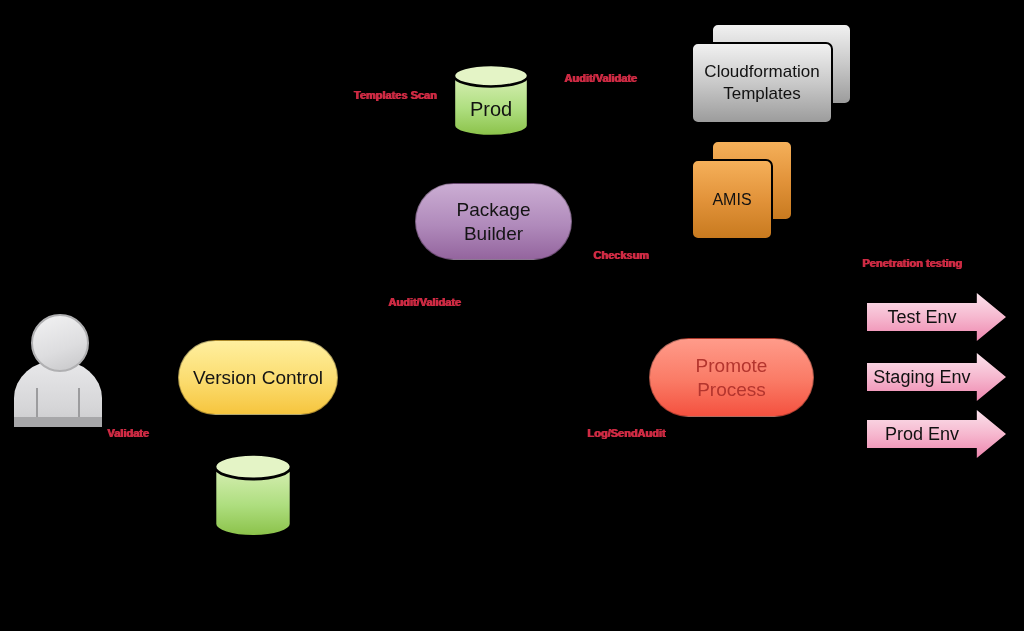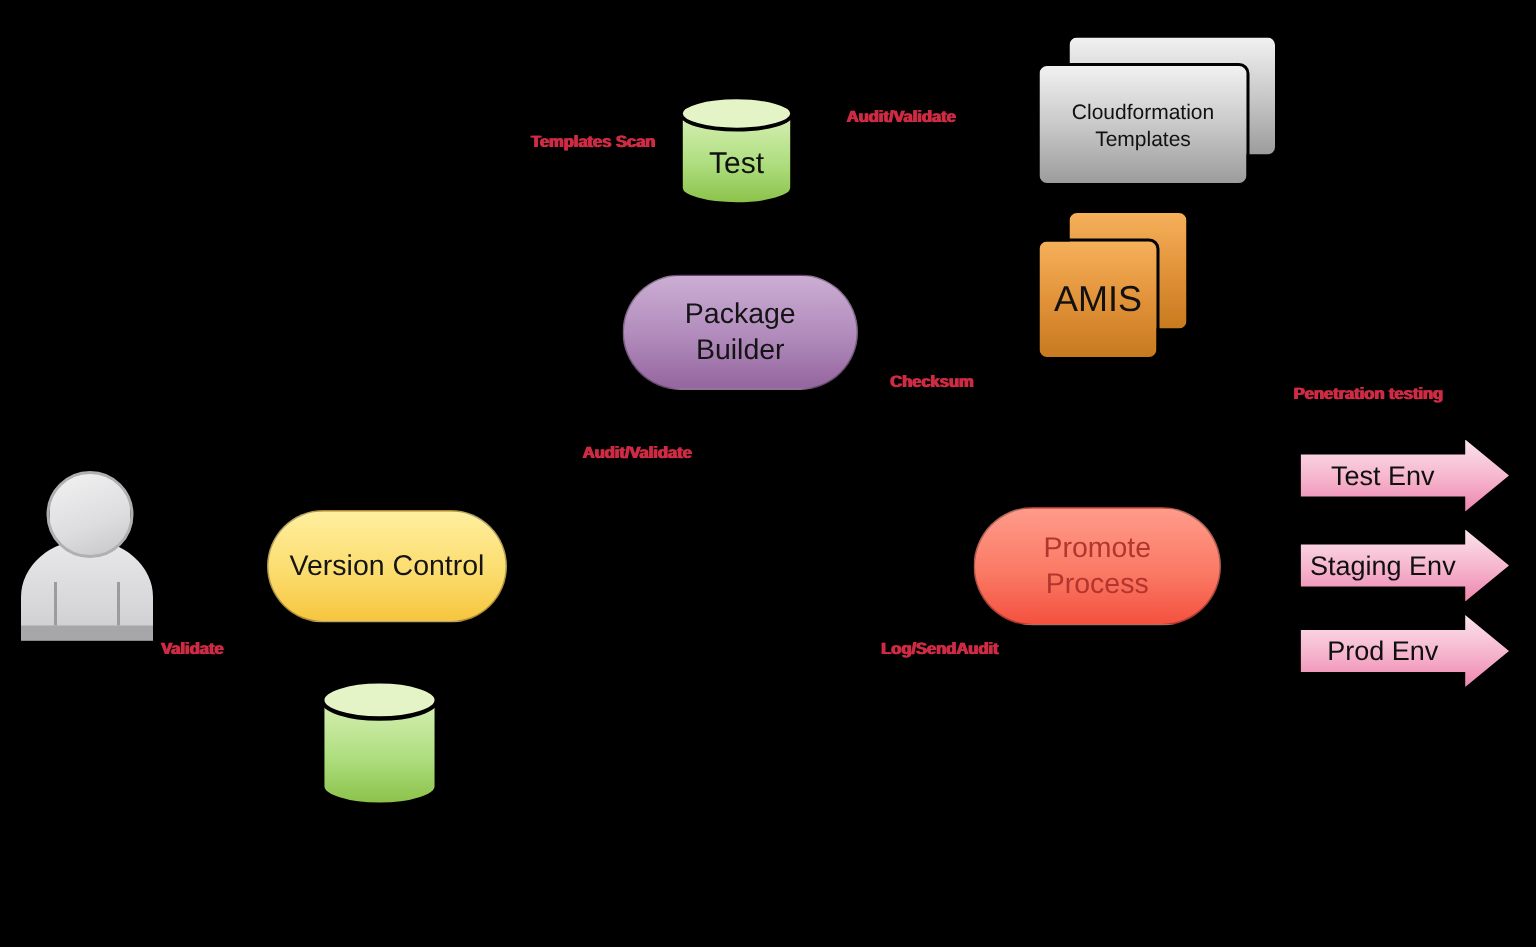--- a/index.html
+++ b/index.html
@@ -27,25 +27,25 @@
   #promote-process { left:649px; top:338px; width:163px; height:77px;
     background:linear-gradient(180deg,#ff9b8a 0%,#fa7a65 55%,#f4513f 100%);
     color:#b4352e; }
   
   .card {
     position:absolute; border:2.5px solid #000; border-radius:7px;
     display:flex; align-items:center; justify-content:center; text-align:center;
     color:#111; background:linear-gradient(180deg,#f1f1f1 0%,#c9c9c9 50%,#9c9c9c 100%);
   }
   #cf-back  { left:711px; top:23px;  width:137px; height:78px; }
-  #cf-front { left:691px; top:42px;  width:138px; height:78px; font-size:14px; line-height:1.3; }
+  #cf-front { left:691px; top:42px;  width:138px; height:78px; font-size:17px; line-height:1.3; }
   #cf-front .lbl { width:126px; }
   #amis-back  { left:711px; top:140px; width:78px; height:77px;
     background:linear-gradient(180deg,#f5b05a 0%,#e2933a 50%,#c87a1f 100%); }
-  #amis-front { left:691px; top:159px; width:78px; height:77px; font-size:24px;
+  #amis-front { left:691px; top:159px; width:78px; height:77px; font-size:16px;
     background:linear-gradient(180deg,#f5b05a 0%,#e2933a 50%,#c87a1f 100%); }
   
   .cyl { position:absolute; }
   .cyl .lbl {
     position:absolute; left:0; top:16px; width:100%; height:calc(100% - 16px);
     display:flex; align-items:center; justify-content:center;
     color:#111; font-size:20px;
   }
   #repos-cyl { left:451px; top:63px; width:80px; height:77px; }
   #store-cyl { left:212px; top:452px; width:82px; height:89px; }
@@ -118,21 +118,21 @@
       <div class="arm right"></div>
       <div class="band"></div>
     </div>
   </div>
 
   <div class="cyl" id="repos-cyl">
     <svg width="80" height="77" viewBox="0 0 82 79" preserveAspectRatio="none">
       <path d="M3 13 L3 64 A38 11 0 0 0 79 64 L79 13" fill="url(#grad-green)" stroke="#000" stroke-width="2.6"></path>
       <ellipse cx="41" cy="13" rx="38" ry="11" fill="#e4f4c6" stroke="#000" stroke-width="2.6"></ellipse>
     </svg>
-    <div class="lbl">Test</div>
+    <div class="lbl">Prod</div>
   </div>
 
   <div class="cyl" id="store-cyl">
     <svg width="82" height="89" viewBox="0 0 82 79" preserveAspectRatio="none">
       <path d="M3 13 L3 64 A38 11 0 0 0 79 64 L79 13" fill="url(#grad-green)" stroke="#000" stroke-width="2.6"></path>
       <ellipse cx="41" cy="13" rx="38" ry="11" fill="#e4f4c6" stroke="#000" stroke-width="2.6"></ellipse>
     </svg>
   </div>
 
   <div class="card" id="cf-back"></div>

